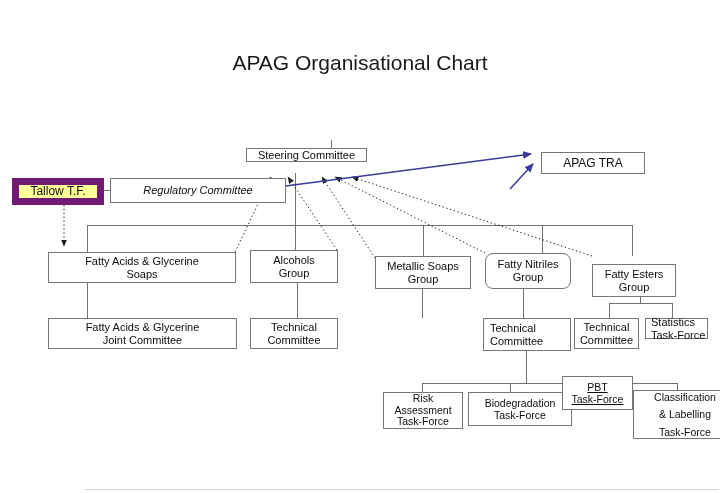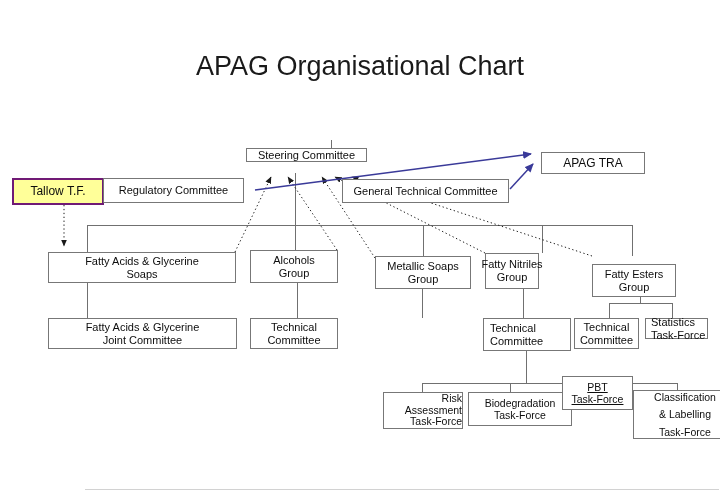--- a/index.html
+++ b/index.html
@@ -2,34 +2,34 @@
 <html><head>
 <meta charset="utf-8">
 <style>
   html,body{margin:0;padding:0;background:#ffffff;}
   .stage{
     position:relative;width:720px;height:493px;background:#ffffff;overflow:hidden;
     font-family:"Liberation Sans",sans-serif;color:#111;
   }
   .slide-title{
     position:absolute;left:0;right:0;top:51px;text-align:center;
-    font-size:27px;color:#1a1a1a;letter-spacing:0;
+    font-size:21px;color:#1a1a1a;letter-spacing:0;
   }
   .lines-svg{position:absolute;left:0;top:0;z-index:1;}
   .box{
     position:absolute;box-sizing:border-box;z-index:2;
     background:#ffffff;border:1px solid #777777;
     display:flex;flex-direction:column;justify-content:center;align-items:center;
     text-align:center;font-size:11px;line-height:13px;color:#0d0d0d;
   }
   .box span{display:block;white-space:nowrap;}
   .bold{font-weight:bold;font-size:13px;border-color:#4a4a4a;}
-  .yellow{background:#ffff99;border:2px solid #701a75;font-size:12px;}
+  .yellow{background:#ffff99;border:7px solid #701a75;font-size:12px;}
   .leftal{align-items:flex-start;text-align:left;padding-left:6px;}
-  .sm{font-size:10.5px;line-height:11.5px;align-items:flex-end;}
+  .sm{font-size:10.5px;line-height:11.5px;}
   .sm2{font-size:10.5px;line-height:12.5px;}
   .edge{position:absolute;left:85px;top:489px;width:634px;height:1px;background:#d2d2d2;z-index:0;}
 </style>
 </head>
 <body>
 
 <div class="stage">
 
   <div class="slide-title">APAG Organisational Chart</div>
 
@@ -73,52 +73,49 @@
       <path d="M255,190 L531,154" marker-end="url(#abl)"></path>
       <path d="M510,189 L533,164" marker-end="url(#abl)"></path>
     </g>
   </svg>
 
 
   <div class="box" style="left:246px;top:148px;width:121px;height:14px;">
     <span>Steering Committee</span>
   </div>
 
-  <div class="box" style="left:342px;top:179px;width:167px;height:24px;">
-    <span>General Technical Committee</span>
-  </div>
 
   <div class="box" style="left:541px;top:152px;width:104px;height:22px;font-size:12px;">
     <span>APAG TRA</span>
   </div>
 
   <div class="box yellow" style="left:12px;top:178px;width:92px;height:27px;">
     <span>Tallow T.F.</span>
   </div>
 
-  <div class="box" style="left:103px;top:178px;width:141px;height:25px;">
+  <div class="box" style="left:110px;top:178px;width:176px;height:25px;font-style:italic;">
     <span>Regulatory Committee</span>
   </div>
 
   <div class="box" style="left:48px;top:252px;width:188px;height:31px;">
     <span>Fatty Acids &amp; Glycerine</span>
     <span>Soaps</span>
   </div>
 
   <div class="box" style="left:250px;top:250px;width:88px;height:33px;">
     <span>Alcohols</span>
     <span>Group</span>
   </div>
 
   <div class="box" style="left:375px;top:256px;width:96px;height:33px;justify-content:center;">
     <span>Metallic Soaps</span>
     <span>Group</span>
   </div>
 
-  <div class="box" style="left:485px;top:253px;width:54px;height:36px;">
+  <div class="box" style="left:485px;top:253px;width:86px;height:36px;border-radius:8px;">
     <span>Fatty Nitriles</span>
     <span>Group</span>
   </div>
 
   <div class="box" style="left:592px;top:264px;width:84px;height:33px;">
     <span>Fatty Esters</span>
     <span>Group</span>
   </div>
 
   <div class="box" style="left:48px;top:318px;width:189px;height:31px;">

